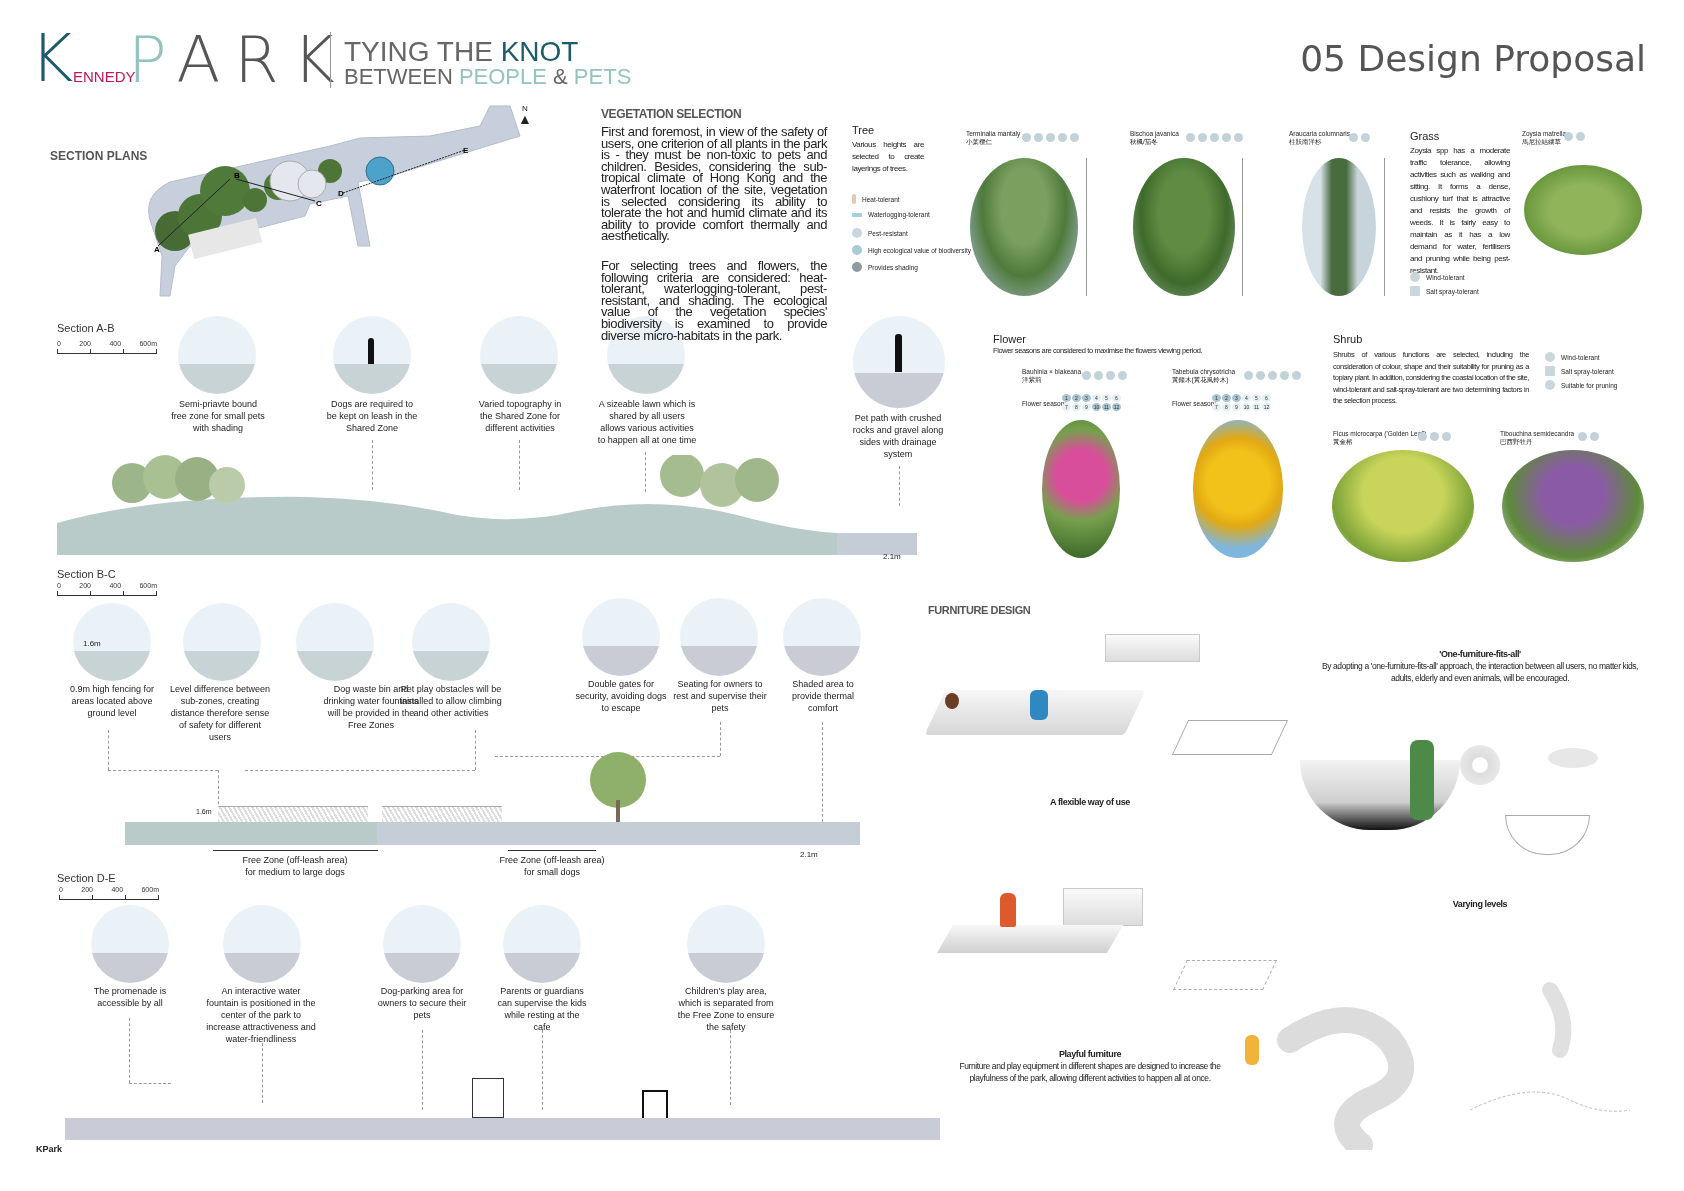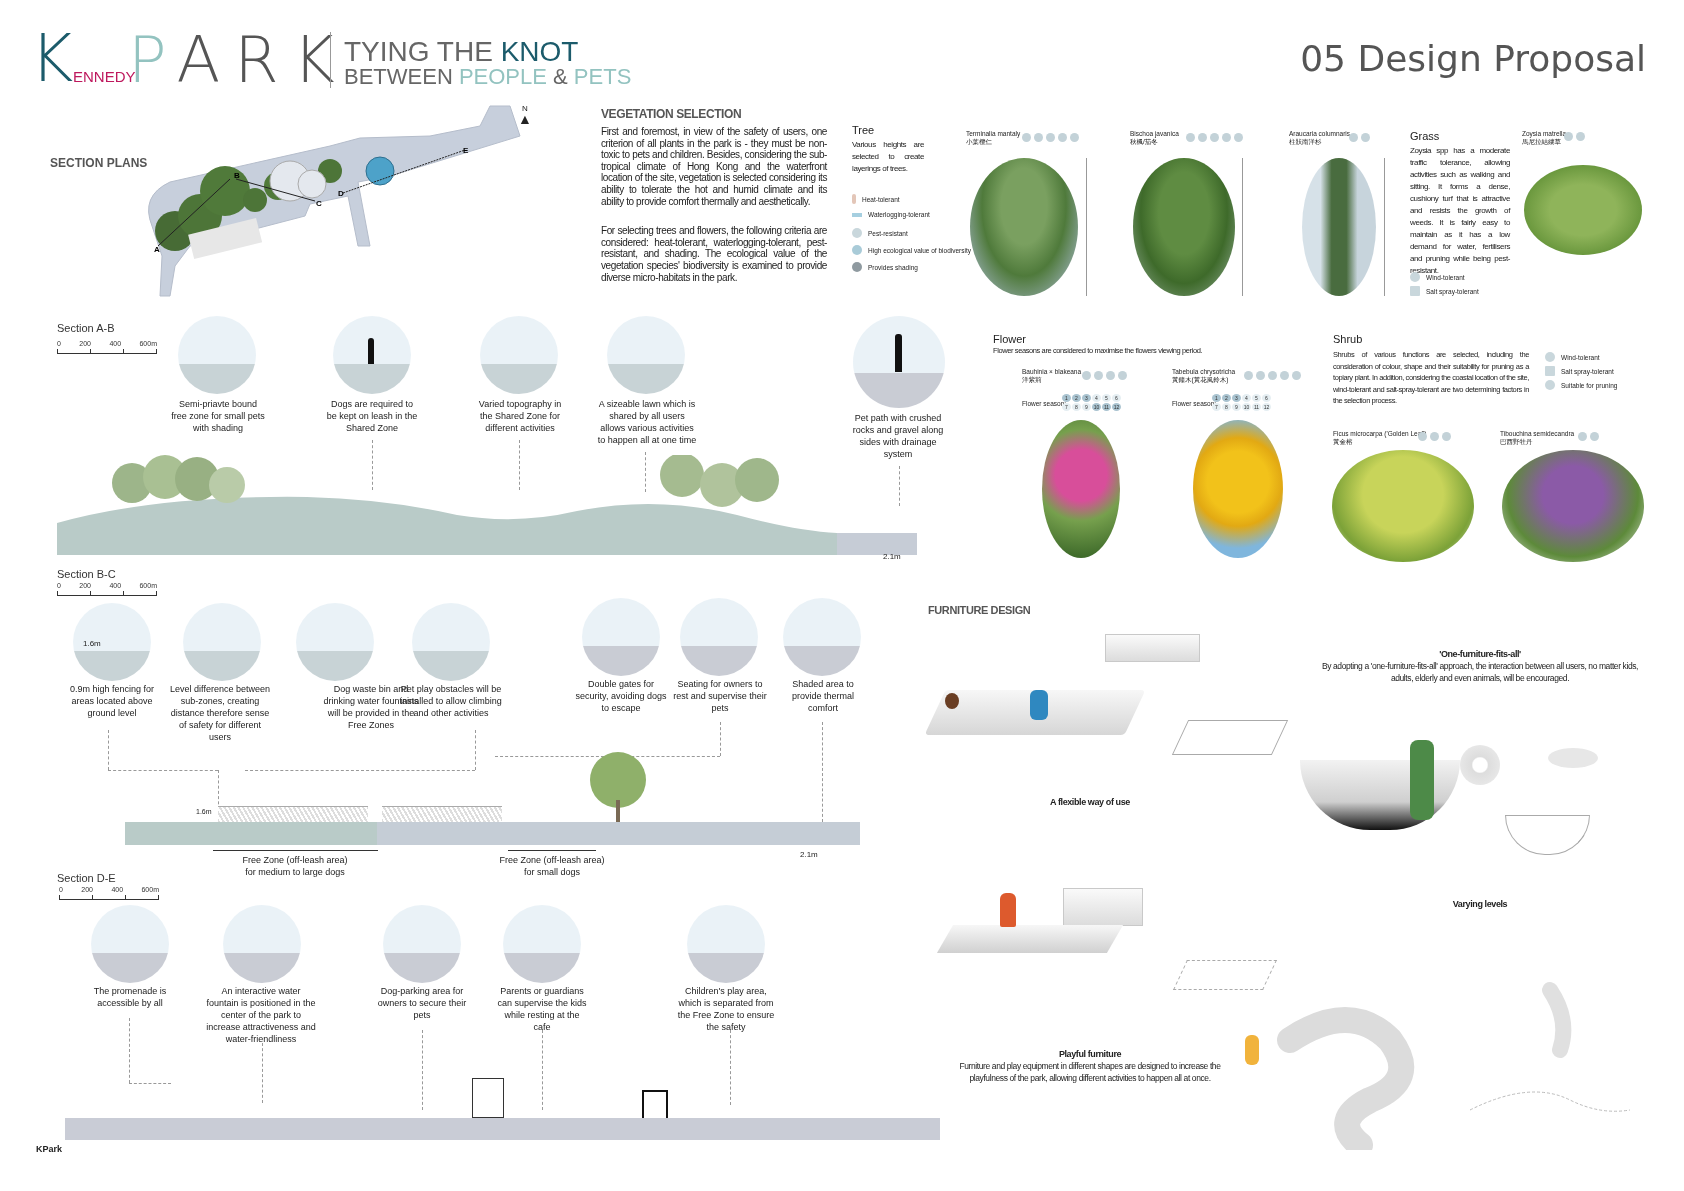--- a/index.html
+++ b/index.html
@@ -38,21 +38,21 @@
 
   .ground-ab { left: 57px; top: 455px; width: 860px; height: 100px; }
   .ground-bc { left: 125px; top: 822px; width: 735px; height: 23px; background: #c5cdd6; }
   .ground-bc .left { position: absolute; left: 0; top: 0; width: 252px; height: 100%; background: #b9cbc8; }
   .ground-de { left: 65px; top: 1118px; width: 875px; height: 22px; background: #c9ccd6; }
 
   .fig { position: absolute; background: #111; border-radius: 3px 3px 0 0; }
 
   
   .veg-title { left: 601px; top: 107px; font-size: 12px; font-weight: bold; color: #555; }
-  .veg-body { left: 601px; top: 126px; width: 226px; font-size: 10px; line-height: 11.6px; text-align: justify; color: #222; }
+  .veg-body { left: 601px; top: 126px; width: 226px; font-size: 13px; line-height: 11.6px; text-align: justify; color: #222; }
   .veg-body p + p { margin-top: 18px; }
 
   .tree-h { left: 852px; top: 124px; font-size: 11px; color: #222; }
   .tree-d { left: 852px; top: 139px; width: 72px; font-size: 8px; line-height: 12px; text-align: justify; }
   .legend-row { position: absolute; left: 852px; display: flex; align-items: center; gap: 6px; font-size: 6.5px; color: #222; }
   .lg-ic { width: 10px; height: 10px; border-radius: 50%; background: #c9d7dc; display: inline-block; }
 
   .species { position: absolute; font-size: 6.5px; line-height: 8px; color: #222; }
   .icons { position: absolute; display: flex; gap: 3px; }
   .icons span { width: 9px; height: 9px; border-radius: 50%; background: #c3d2d8; display: inline-block; }
@@ -94,21 +94,21 @@
 <body>
 
 <div class="abs logo-k">K</div>
 <div class="abs logo-ennedy">ENNEDY</div>
 <div class="abs logo-park"><span class="p">P</span><span>ARK</span></div>
 <div class="abs logo-divider"></div>
 <div class="abs tag1"><span>TYING THE </span><span class="hl">KNOT</span></div>
 <div class="abs tag2"><span>BETWEEN </span><span class="hl">PEOPLE</span><span> &amp; </span><span class="hl">PETS</span></div>
 <div class="abs page-title">05 Design Proposal</div>
 
-<div class="abs sec-h" style="left:50px;top:156px;">SECTION PLANS</div>
+<div class="abs sec-h" style="left:50px;top:149px;">SECTION PLANS</div>
 <svg class="abs plan" viewBox="0 0 420 215">
   <path d="M22 130 Q10 100 40 86 L200 50 L230 42 L300 40 L350 30 L360 10 L380 10 L390 40 L260 80 L228 86 L240 150 L228 150 L218 100 L180 108 L175 120 L60 150 L45 170 L40 200 L30 200 L32 160 Z" fill="#c7cfdc" stroke="#b5bdcb"></path>
   <circle cx="45" cy="135" r="20" fill="#476b35"></circle>
     <circle cx="70" cy="120" r="22" fill="#4d7538"></circle>
     <circle cx="95" cy="95" r="25" fill="#507a3a"></circle>
     <circle cx="125" cy="104" r="12" fill="#4d7538"></circle>
     <circle cx="148" cy="90" r="14" fill="#507a3a"></circle>
     <circle cx="200" cy="75" r="12" fill="#4d7538"></circle>
   <circle cx="160" cy="85" r="20" fill="#e4e8ee" stroke="#aaa"></circle>
     <circle cx="182" cy="88" r="14" fill="#e4e8ee" stroke="#aaa"></circle>

